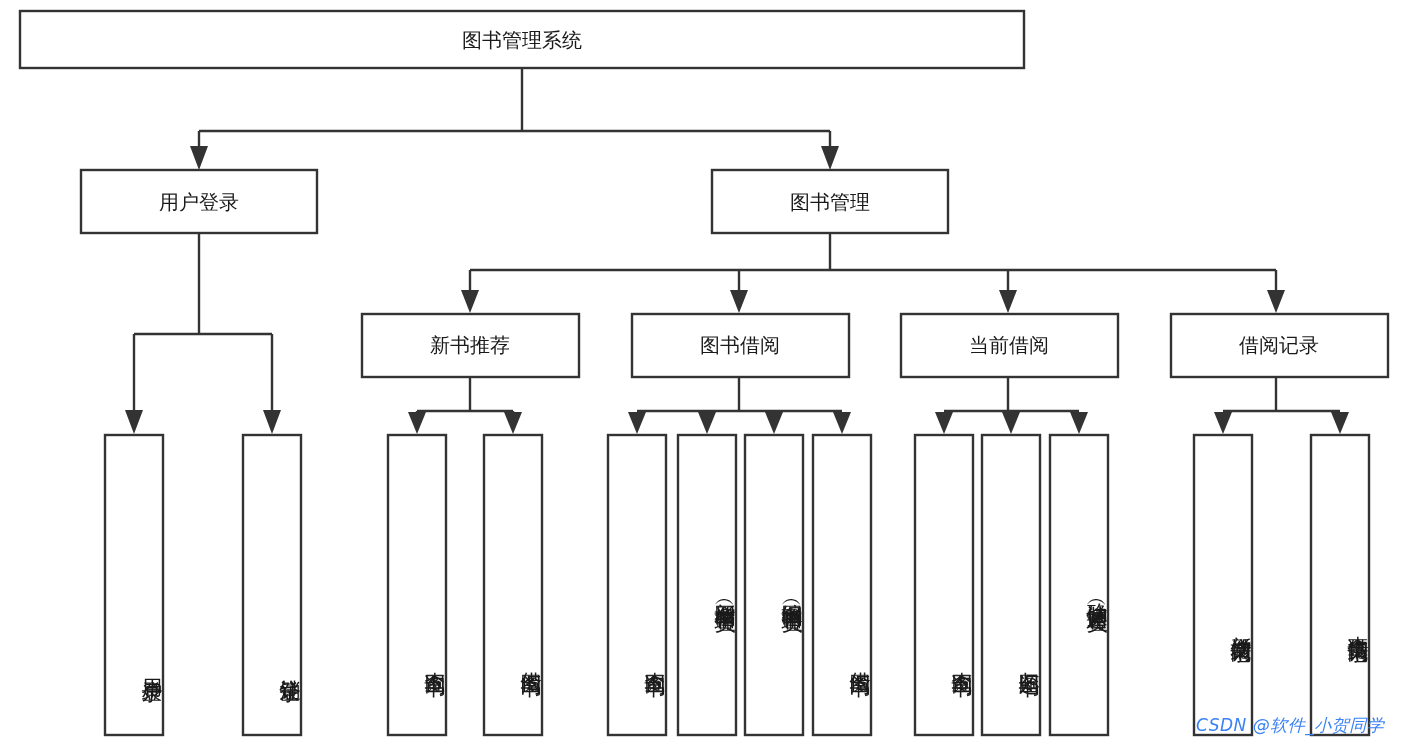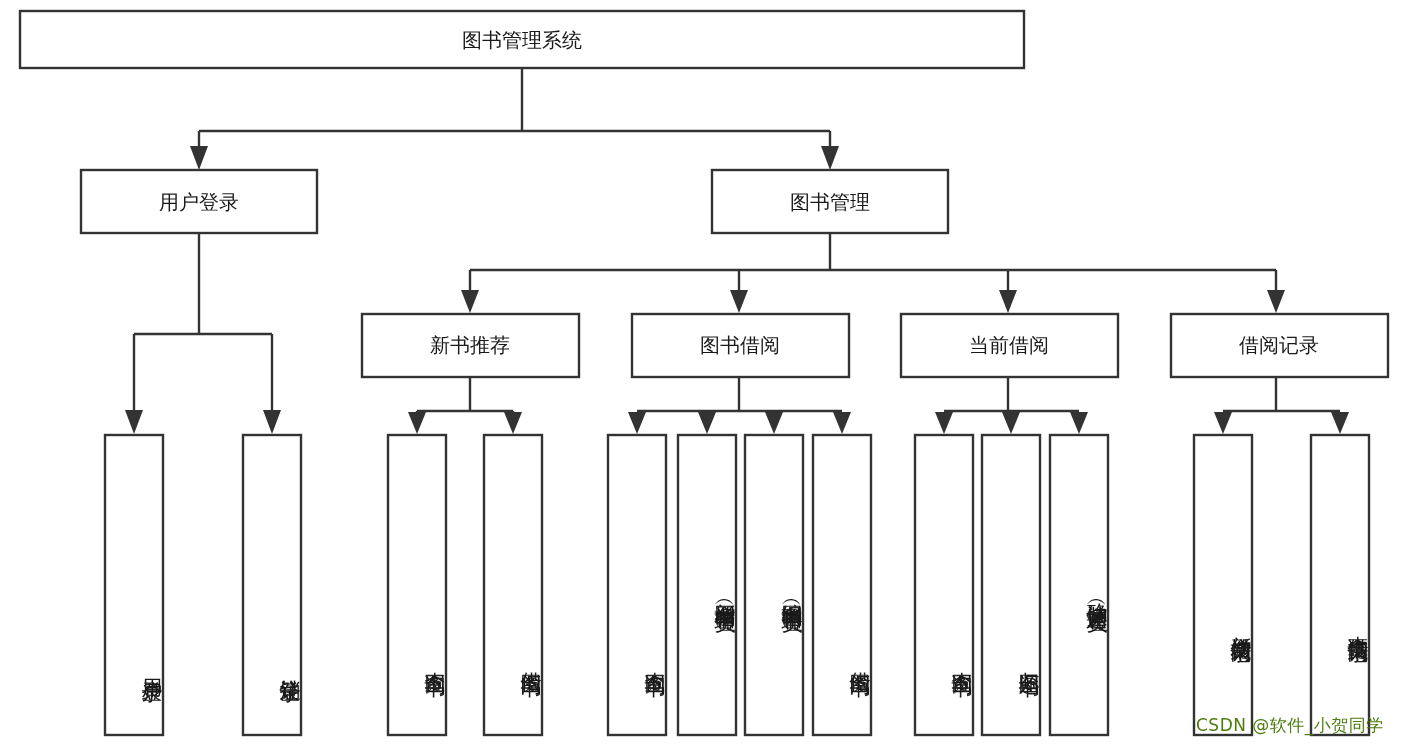--- a/index.html
+++ b/index.html
@@ -64,23 +64,24 @@
     text-align: center;
     display: flex;
     align-items: flex-start;
     justify-content: center;
     pointer-events: none;
   }
   .watermark {
     position: absolute;
     font-family: "DejaVu Sans", "Liberation Sans", sans-serif;
     font-size: 17px;
-    color: #4d7c0f;
+    color: #3b82f6;
     white-space: nowrap;
     letter-spacing: 0.5px;
+    font-style: italic;
   }
 </style>
 </head>
 <body>
 
 <div id="diagram-root">
 
   <svg class="diagram-canvas" viewBox="0 0 1405 747" xmlns="http://www.w3.org/2000/svg">
 
     <g>

